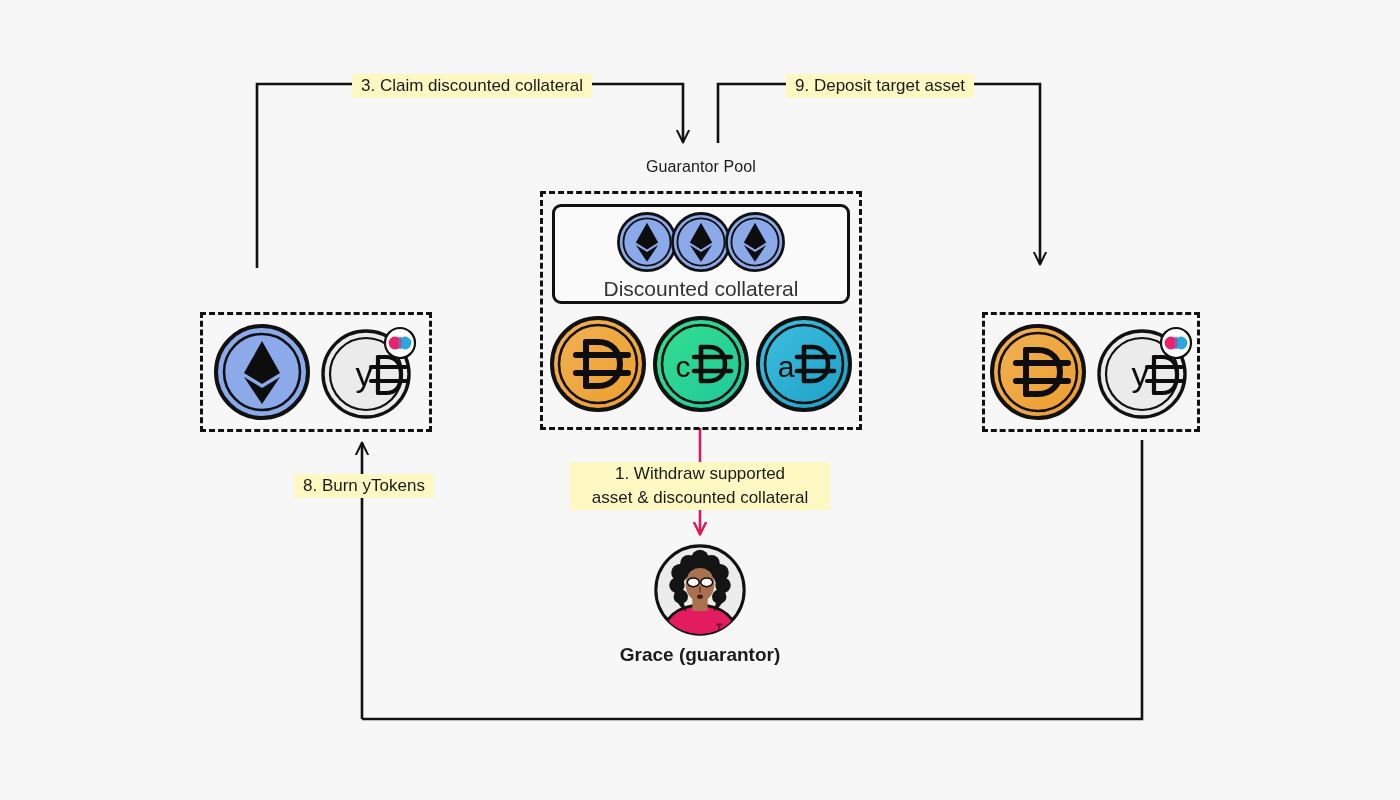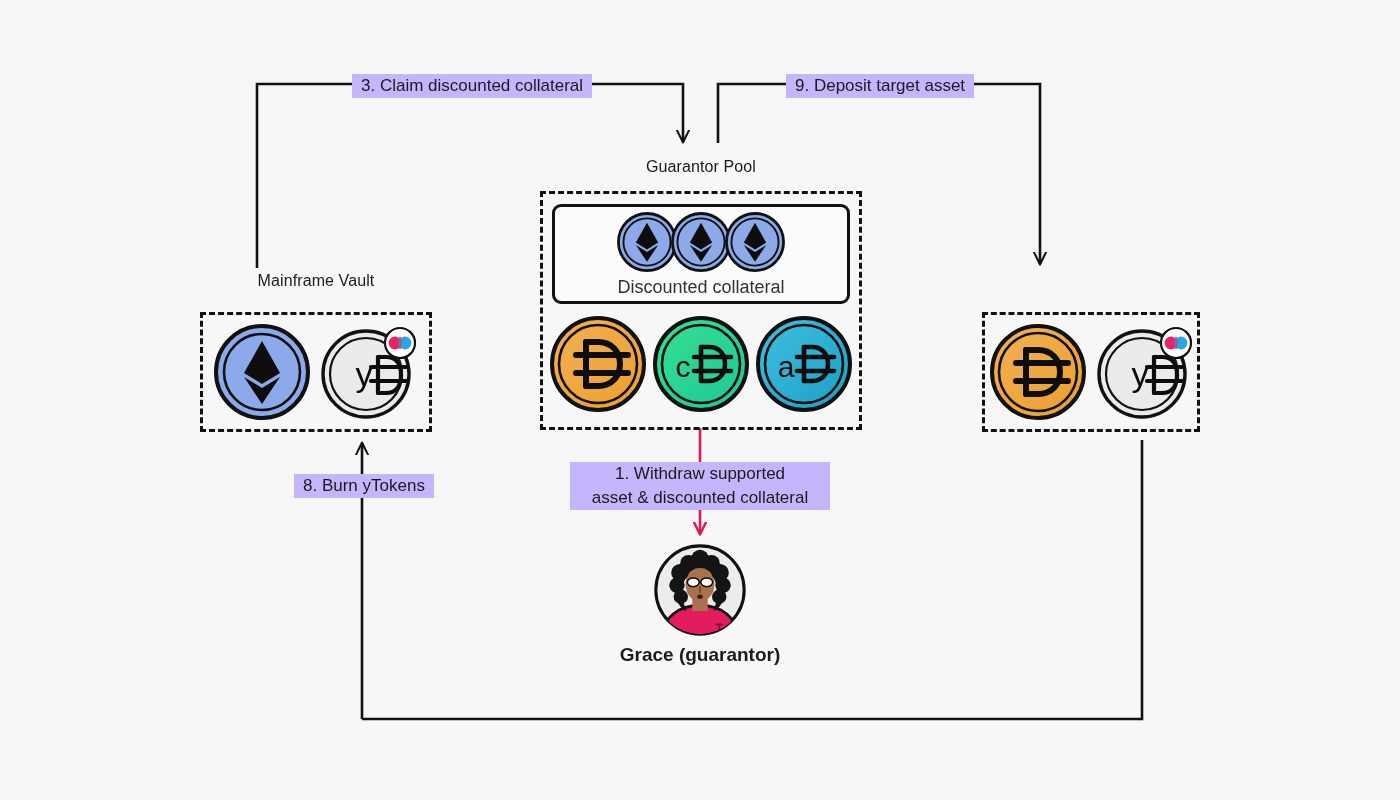--- a/index.html
+++ b/index.html
@@ -46,37 +46,37 @@
     align-items: center;
   }
 
   .wirelabel {
     position: absolute;
     font-size: 17px;
     color: #1b1b1b;
     text-align: center;
     line-height: 1.42;
     white-space: nowrap;
-    background: #c4b5fd;
+    background: #fef9c3;
     padding: 0 9px;
   }
   .wirelabel.multi { white-space: normal; width: 260px; }
 
   .innerbox {
     position: absolute;
     border: 3px solid #111111;
     border-radius: 9px;
     background: #fbfbfb;
   }
   .innerbox-label {
     position: absolute;
     width: 100%;
     left: 0;
     text-align: center;
-    font-size: 18px;
+    font-size: 21px;
     color: #333333;
   }
 
   .avatar-caption {
     position: absolute;
     width: 100%;
     left: 0;
     text-align: center;
     font-size: 19px;
     color: #1b1b1b;
@@ -138,21 +138,20 @@
 
   <div class="wirelabel" style="left:294px; top:474px;">8. Burn yTokens</div>
 
   <div class="wirelabel multi" style="left:570px; top:462px;">
     <span>1. Withdraw supported</span><br>
     <span>asset &amp; discounted collateral</span>
   </div>
 
   <div class="node" style="left:200px; top:272px; width:232px; height:160px;">
 
-    <div class="node-title" style="top:0px;">Mainframe Vault</div>
 
     <div class="dashbox" style="left:0px; top:40px; width:232px; height:120px;"></div>
 
     <div class="coinrow" style="left:12px; top:50px;">
 
       <svg width="100" height="100" viewBox="0 0 100 100">
         <circle cx="50" cy="50" r="46" fill="#8ca9ea" stroke="#111111" stroke-width="4"></circle>
         <circle cx="50" cy="50" r="38" fill="none" stroke="#111111" stroke-width="2.6"></circle>
         <path d="M 50 19 L 68 51 L 50 62 L 32 51 Z" fill="#0d0d0d"></path>
         <path d="M 32 55 L 50 66 L 68 55 L 50 82 Z" fill="#0d0d0d"></path>

